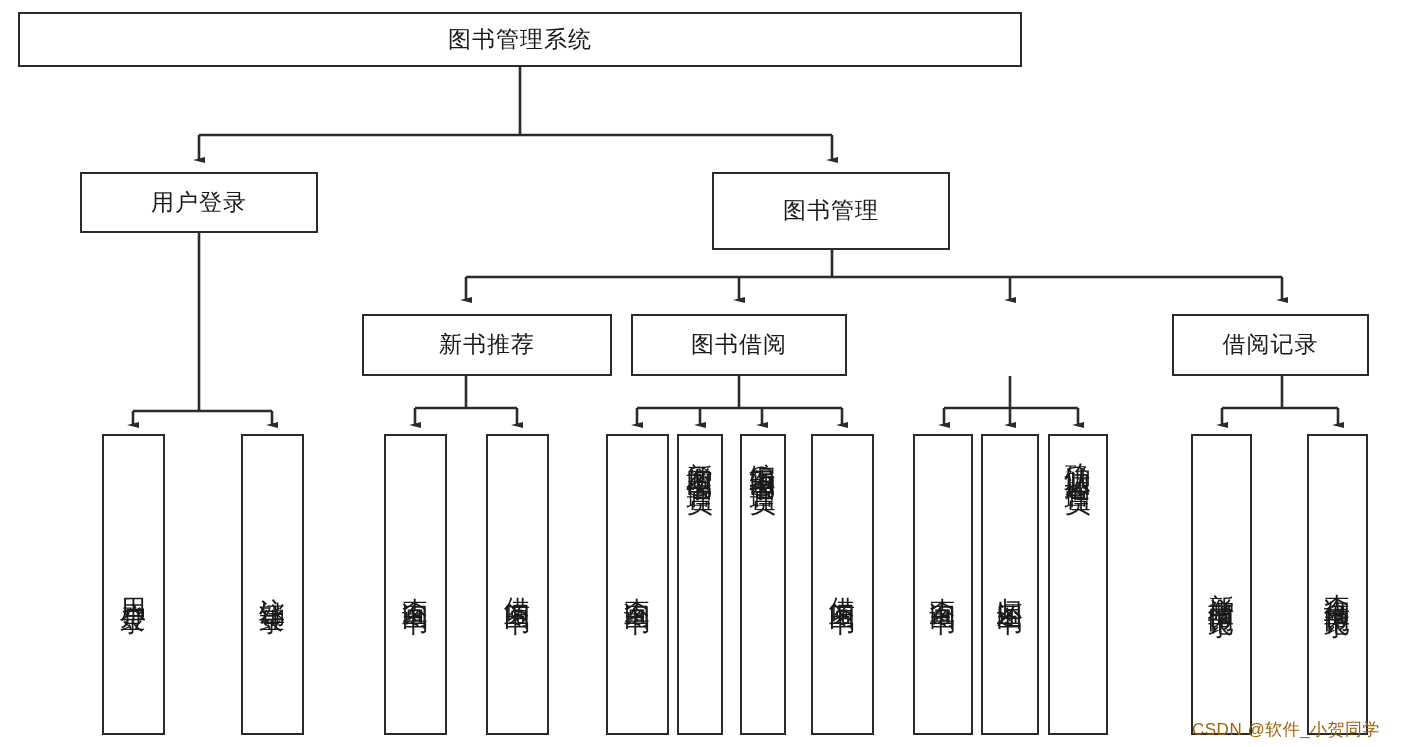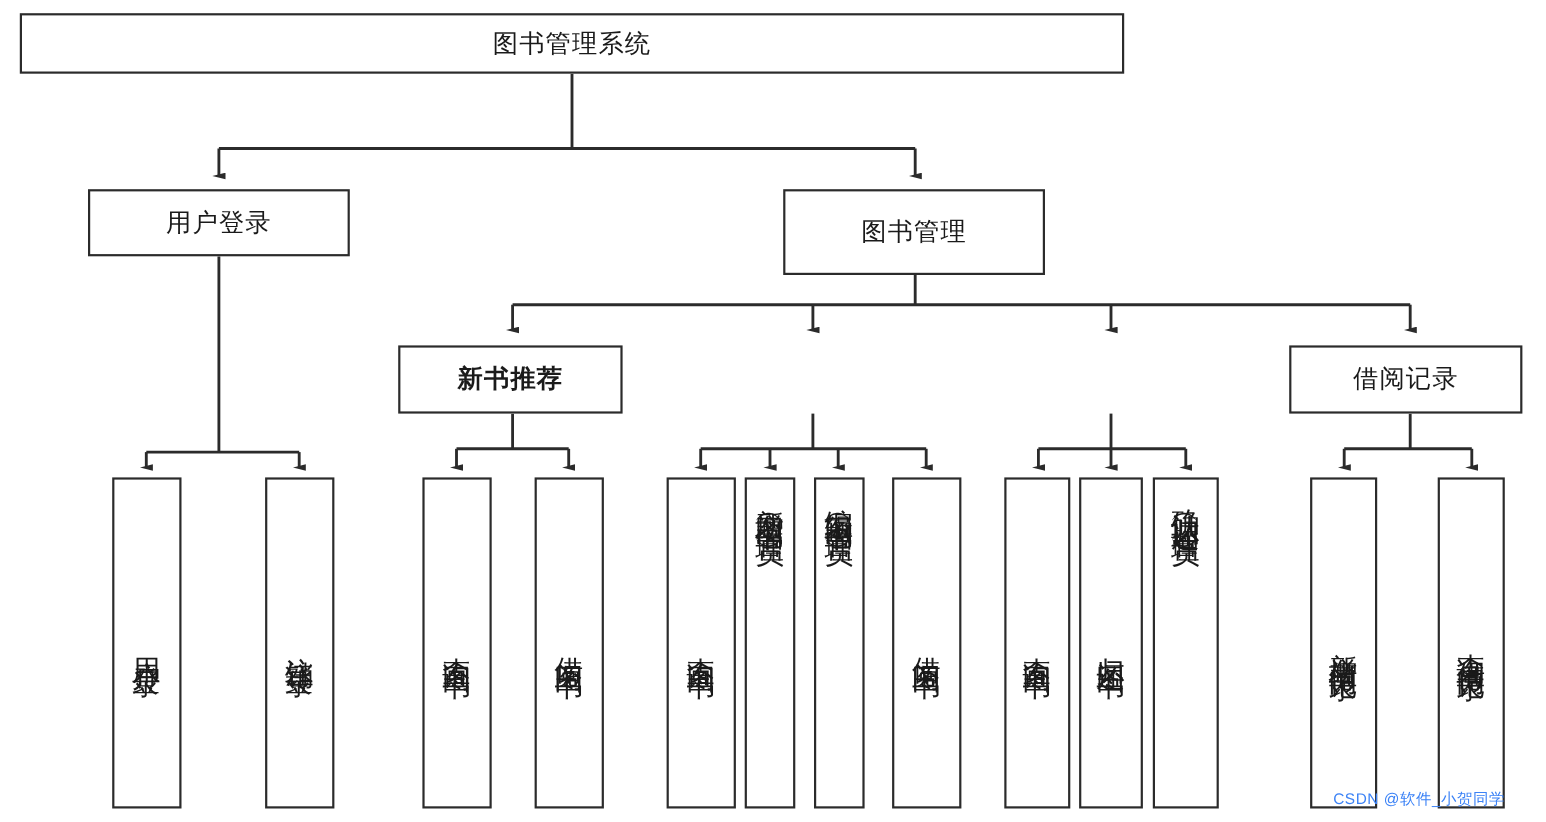--- a/index.html
+++ b/index.html
@@ -57,25 +57,24 @@
     white-space: normal;
     max-height: 282px;
     line-height: 1.0;
   }
   .vert.centered {
     align-items: center;
     padding-top: 0;
   }
   .watermark {
     position: absolute;
-    font-size: 14px;
-    color: #3b82f6;
+    font-size: 17px;
+    color: #a16207;
     white-space: nowrap;
     letter-spacing: 0.5px;
-    margin-left: 20px;
   }
 </style>
 </head>
 <body>
 
 <div id="canvas">
 
   <svg class="connectors" viewBox="0 0 1405 747">
     <defs>
       <marker id="arrow" markerWidth="10" markerHeight="12" refX="3" refY="6" orient="auto" markerUnits="userSpaceOnUse">
@@ -131,27 +130,30 @@
   </div>
 
   <div class="node horiz" style="left:80px; top:172px; width:238px; height:61px;">
     <span class="node-label">用户登录</span>
   </div>
 
   <div class="node horiz" style="left:712px; top:172px; width:238px; height:78px;">
     <span class="node-label">图书管理</span>
   </div>
 
-  <div class="node horiz" style="left:362px; top:314px; width:204px; height:62px;font-weight:bold;">
+  <div class="node horiz" style="left:362px; top:314px; width:250px; height:62px;">
     <span class="node-label">新书推荐</span>
   </div>
 
-
-
-  <div class="node horiz" style="left:1172px; top:314px; width:212px; height:62px;">
+  <div class="node horiz" style="left:631px; top:314px; width:216px; height:62px;">
+    <span class="node-label">图书借阅</span>
+  </div>
+
+
+  <div class="node horiz" style="left:1172px; top:314px; width:197px; height:62px;">
     <span class="node-label">借阅记录</span>
   </div>
 
   <div class="node vert centered" style="left:102px; top:434px; width:63px; height:301px;">
     <span class="node-label">用户登录</span>
   </div>
 
   <div class="node vert centered" style="left:241px; top:434px; width:63px; height:301px;">
     <span class="node-label">注销登录</span>
   </div>

